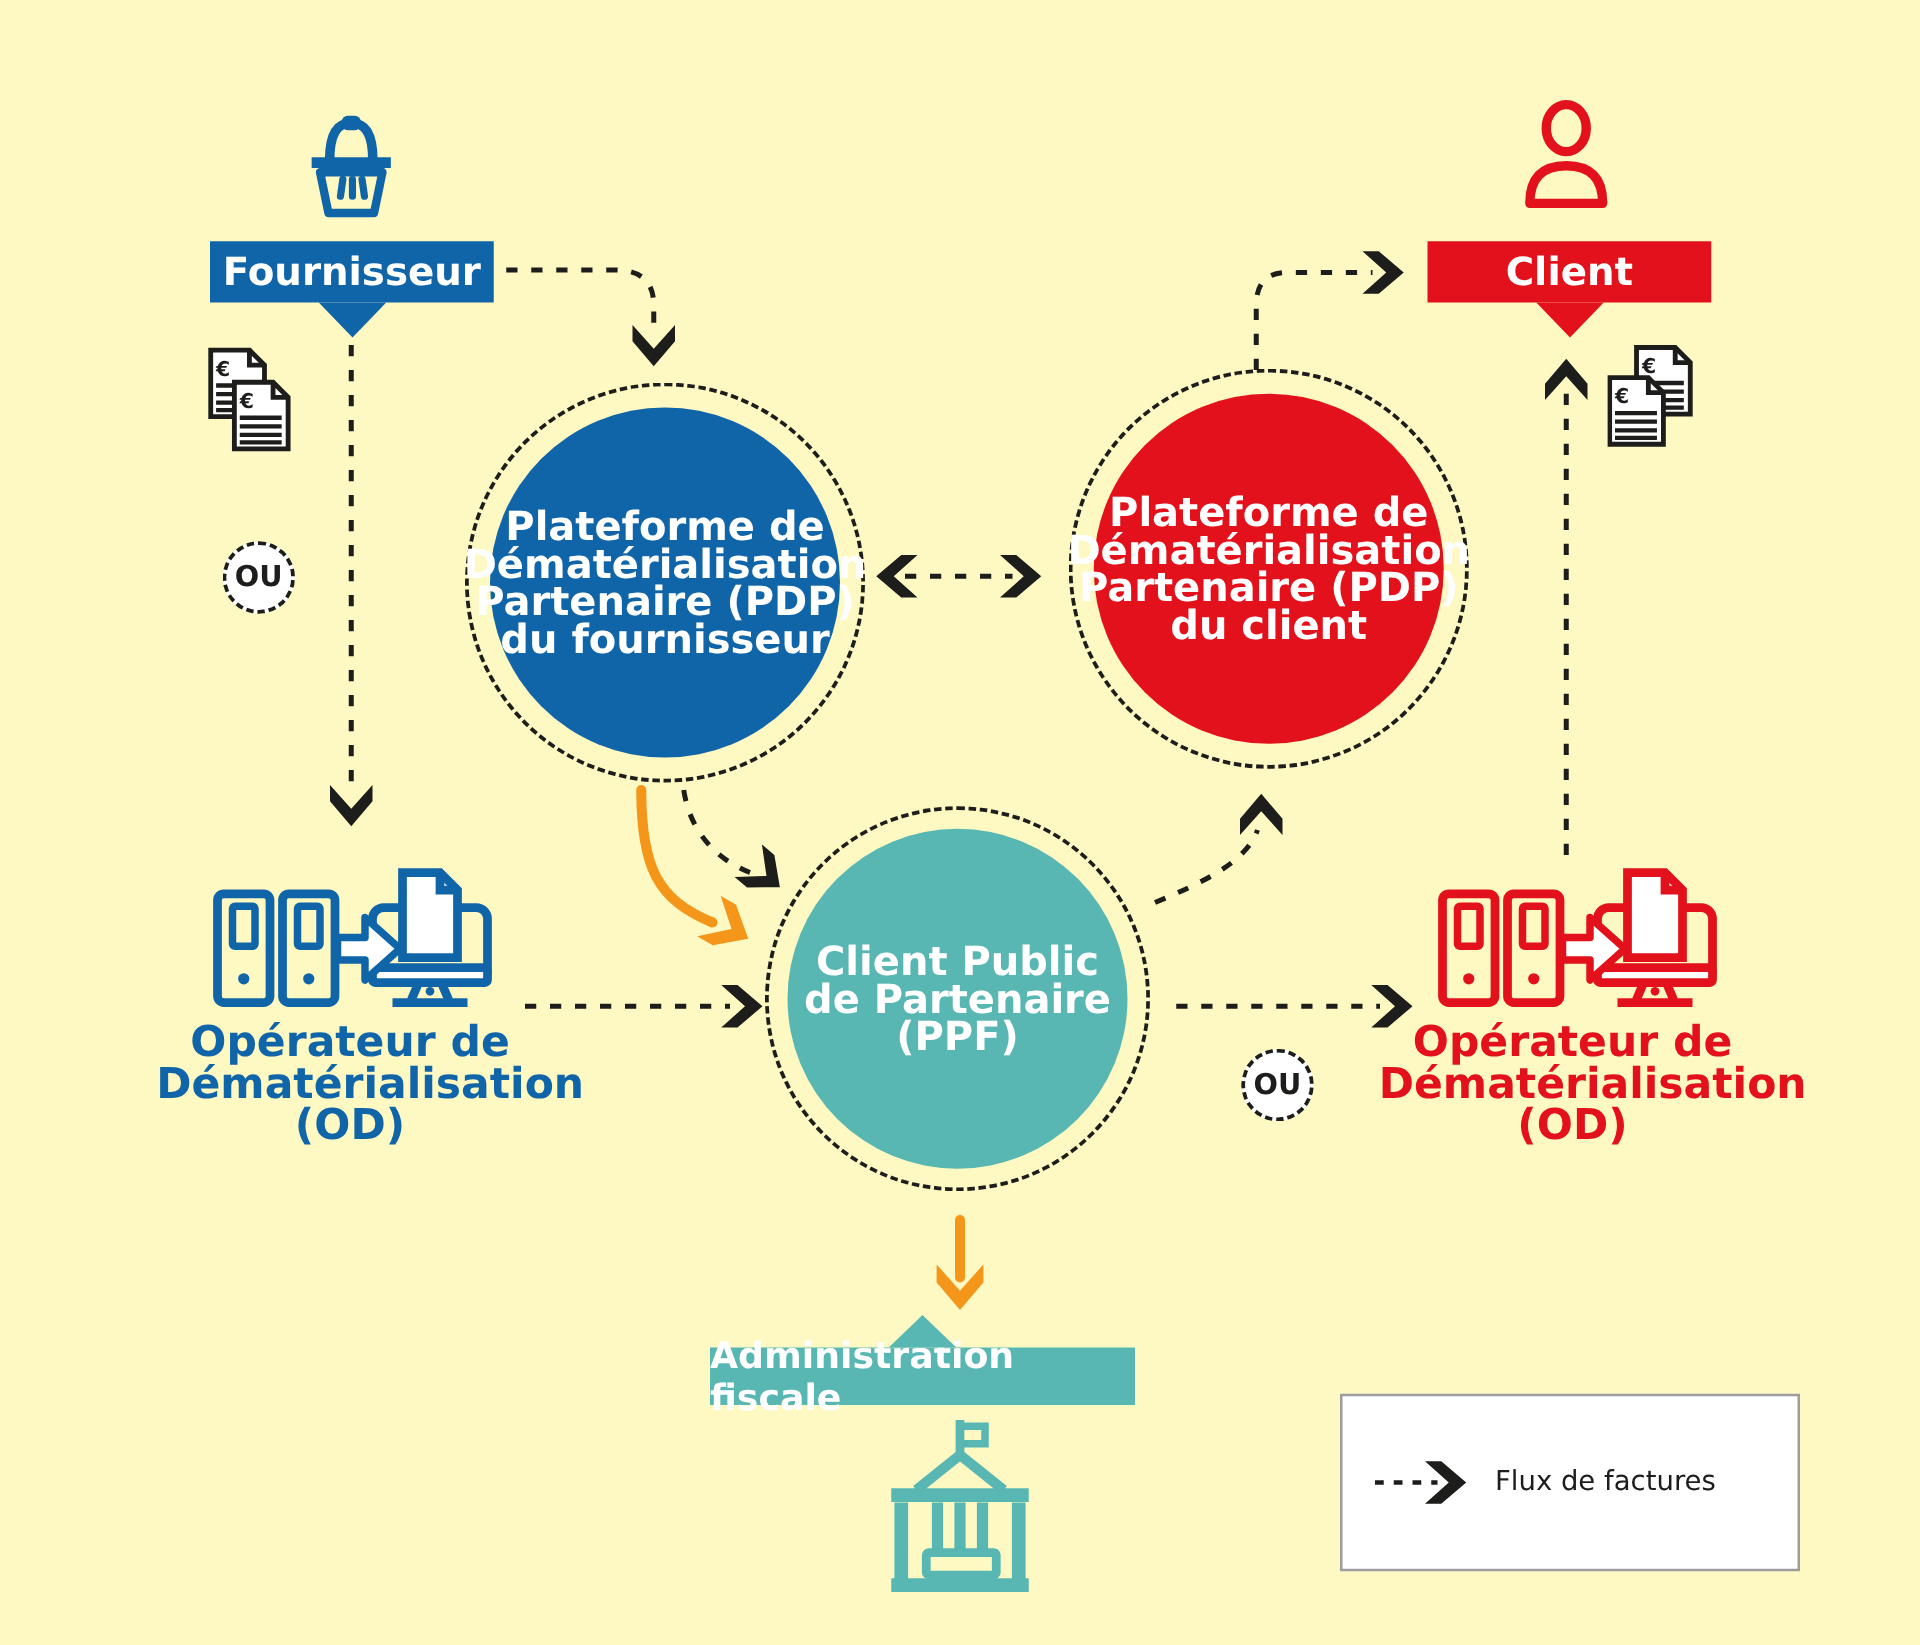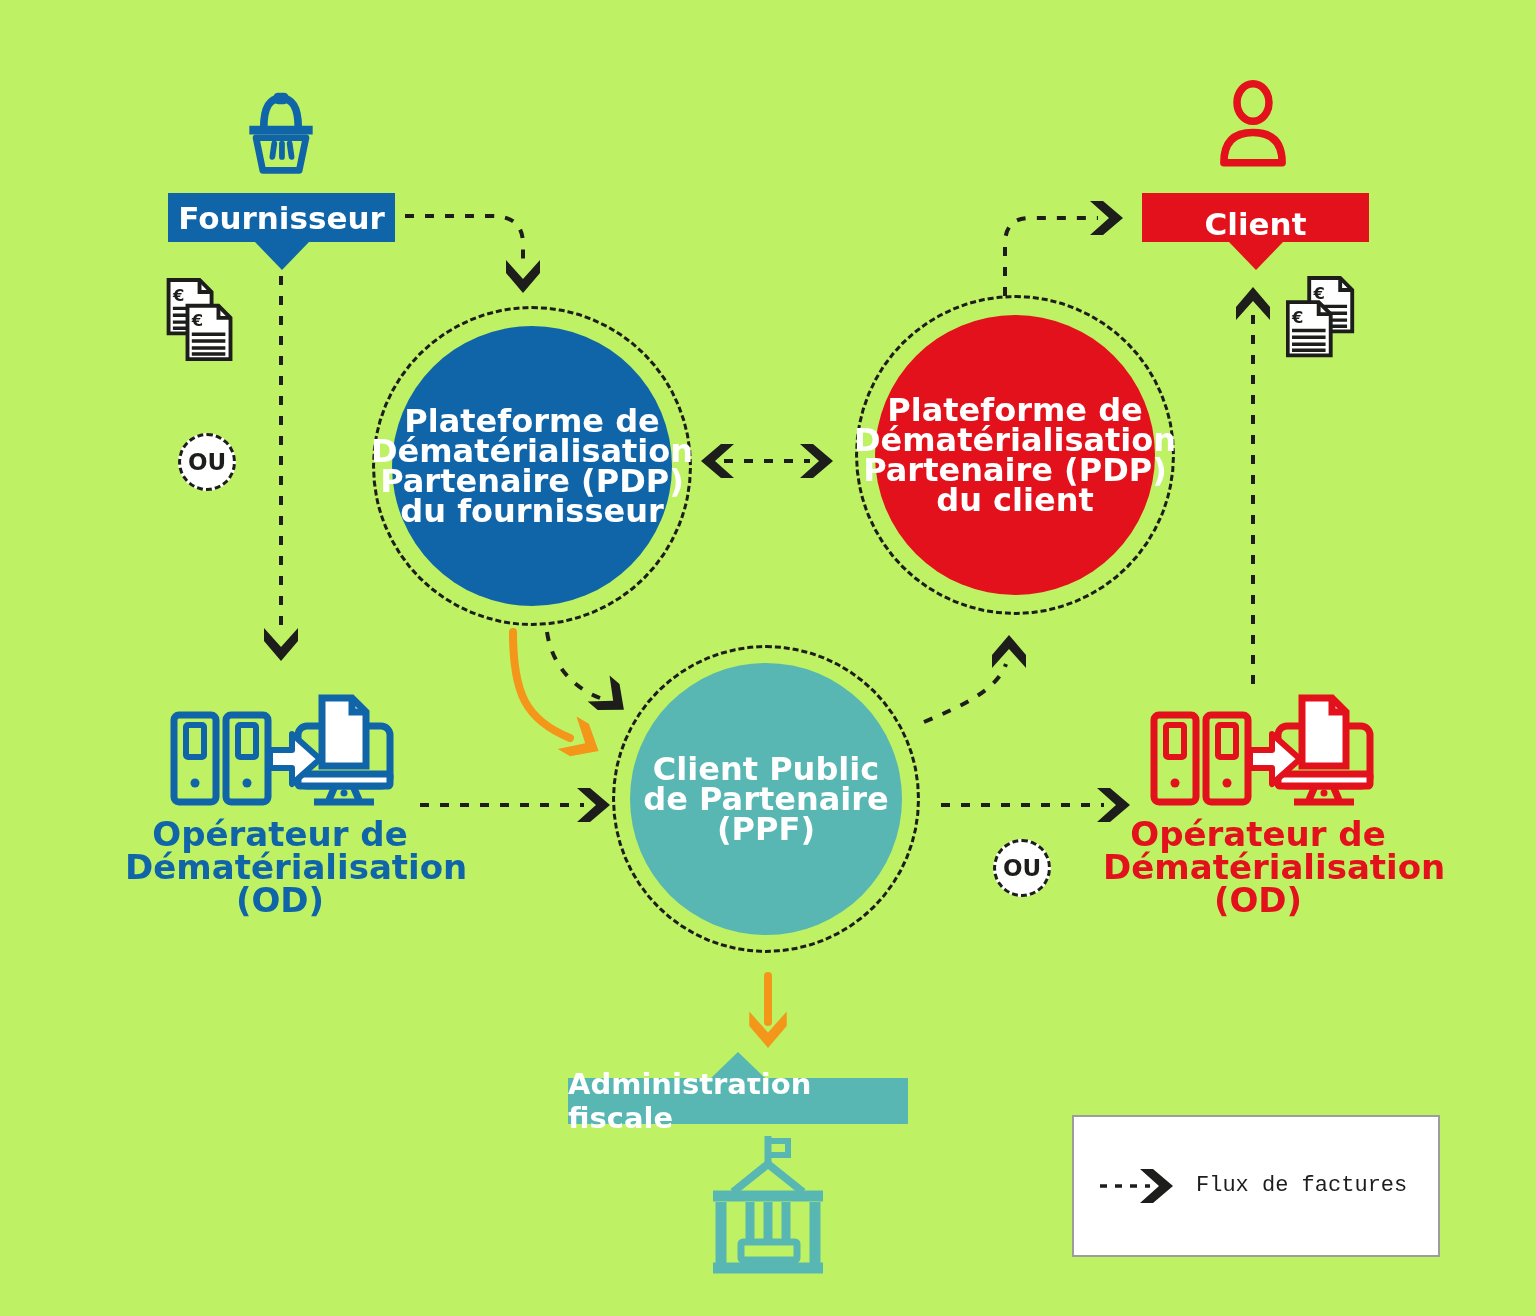--- a/index.html
+++ b/index.html
@@ -1,32 +1,32 @@
 <!DOCTYPE html>
 <html><head>
 <meta charset="utf-8">
 <style>
   html,body{margin:0;padding:0;background:#fff;}
-  .canvas{position:relative;width:1536px;height:1316px;background:#bef264;overflow:hidden;
+  .canvas{position:relative;width:1536px;height:1316px;background:#fef9c3;overflow:hidden;
           font-family:"DejaVu Sans","Liberation Sans",sans-serif;color:#1d1d1b;}
   .abs{position:absolute;}
   svg{display:block;}
 
   
   .connectors{position:absolute;left:0;top:0;z-index:1;pointer-events:none;}
   .dash{fill:none;stroke:#1d1d1b;stroke-width:4;stroke-dasharray:9 11;}
   .flow-orange{fill:none;stroke:#f49619;stroke-width:8;stroke-linecap:round;}
   .chev{fill:#1d1d1b;}
   .chev-o{fill:#f49619;}
 
   
   .banner{z-index:3;display:flex;align-items:center;justify-content:center;
           color:#fff;font-weight:bold;font-size:31px;}
   .banner.blue{background:#1065a8;}
-  .banner.red{background:#e2111b;align-items:flex-end;}
+  .banner.red{background:#e2111b;}
   .banner.teal{background:#58b7b2;font-size:29px;}
   .banner .tail-down{position:absolute;top:100%;left:50%;margin-left:-27px;width:0;height:0;
           border-left:27px solid transparent;border-right:27px solid transparent;}
   .banner.blue .tail-down{border-top:28px solid #1065a8;}
   .banner.red .tail-down{border-top:28px solid #e2111b;}
   .banner .tail-up{position:absolute;bottom:100%;left:50%;margin-left:-27px;width:0;height:0;
           border-left:27px solid transparent;border-right:27px solid transparent;
           border-bottom:26px solid #58b7b2;}
 
   
@@ -261,21 +261,21 @@
       <path d="M78,11 H95 V25 H78" stroke-width="6"></path>
       <path d="M40,62 L75,34 L110,62" stroke-width="8" stroke-linejoin="round"></path>
       <path d="M20,66 H130" stroke-width="11"></path>
       <path d="M28,72 V134 M122,72 V134" stroke-width="11"></path>
       <path d="M57,72 V112 M75,72 V112 M93,72 V112" stroke-width="9"></path>
       <rect x="48" y="112" width="56" height="18" rx="2" stroke-width="7"></rect>
       <path d="M20,138 H130" stroke-width="11"></path>
     </g>
   </svg>
 
-  <div class="abs legend" style="left:1072px;top:1115px;width:368px;height:142px;font-family:Liberation Mono, monospace;">
+  <div class="abs legend" style="left:1072px;top:1115px;width:368px;height:142px;">
     <div class="legend-row">
       <svg width="86" height="36" viewBox="0 0 86 36">
         <path d="M4,18 H54" fill="none" stroke="#1d1d1b" stroke-width="3.5" stroke-dasharray="7 8"></path>
         <path d="M-24,-17 L-11,-17 L9,0 L-11,17 L-24,17 L-5,0 Z" fill="#1d1d1b" transform="translate(68,18)"></path>
       </svg>
       <span class="legend-label">Flux de factures</span>
     </div>
   </div>
 
 </div>

